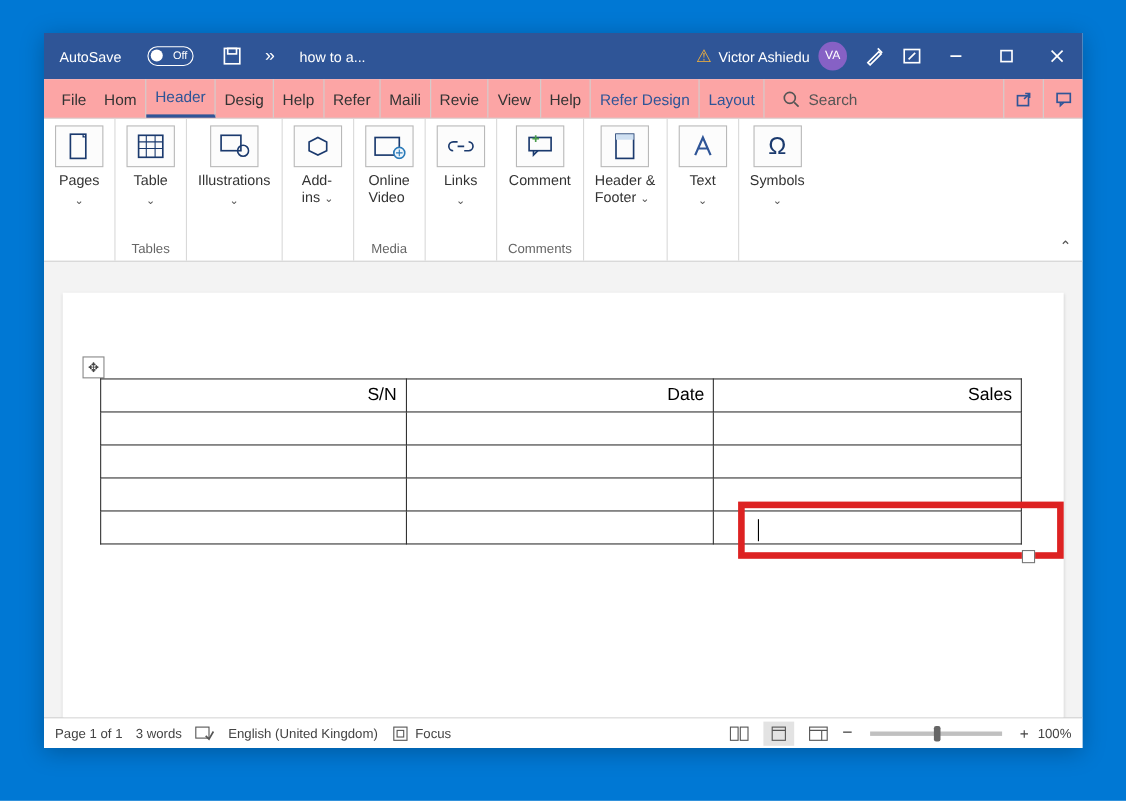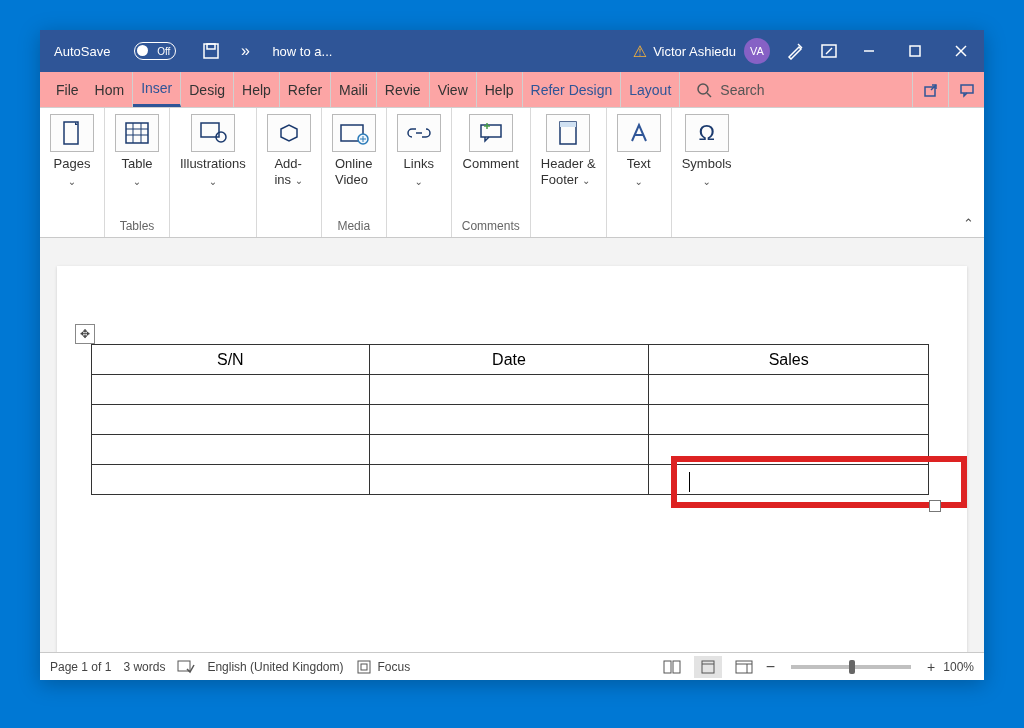--- a/index.html
+++ b/index.html
@@ -78,21 +78,21 @@
     position:absolute; left:18px; top:58px; width:20px; height:20px;
     border:1px solid #888; background:#fff; display:flex; align-items:center; justify-content:center;
     font-size:12px; color:#444;
   }
 
   table.doc {
     border-collapse:collapse; position:absolute; top:78px; left:34px;
     width:838px; font-size:16px;
   }
   table.doc td, table.doc th {
-    border:1px solid #333; height:30px; padding:3px 8px; text-align:center; font-weight:400;
+    border:1px solid #333; height:30px; padding:3px 8px; text-align:right; font-weight:400;
   }
   table.doc th { font-weight:400; }
   .col-sn { width:278px; }
   .col-date { width:280px; }
   .col-sales { width:280px; }
 
   .red-box {
     position:absolute; border:6px solid #dd2222; pointer-events:none;
     left:614px; top:190px; width:296px; height:52px;
   }
@@ -177,21 +177,21 @@
             <line x1="2" y1="2" x2="12" y2="12" stroke-width="1.5"></line>
             <line x1="12" y1="2" x2="2" y2="12" stroke-width="1.5"></line>
           </svg>
       </div>
     </div>
   </div>
 
   <div class="tabs">
     <div class="tab">File</div>
     <div class="tab sep">Hom</div>
-    <div class="tab sep active">Inser</div>
+    <div class="tab sep active">Header</div>
     <div class="tab sep">Desig</div>
     <div class="tab sep">Help</div>
     <div class="tab sep">Refer</div>
     <div class="tab sep">Maili</div>
     <div class="tab sep">Revie</div>
     <div class="tab sep">View</div>
     <div class="tab sep">Help</div>
     <div class="tab sep context">Refer Design</div>
     <div class="tab sep context">Layout</div>
     <div class="search-tab">

